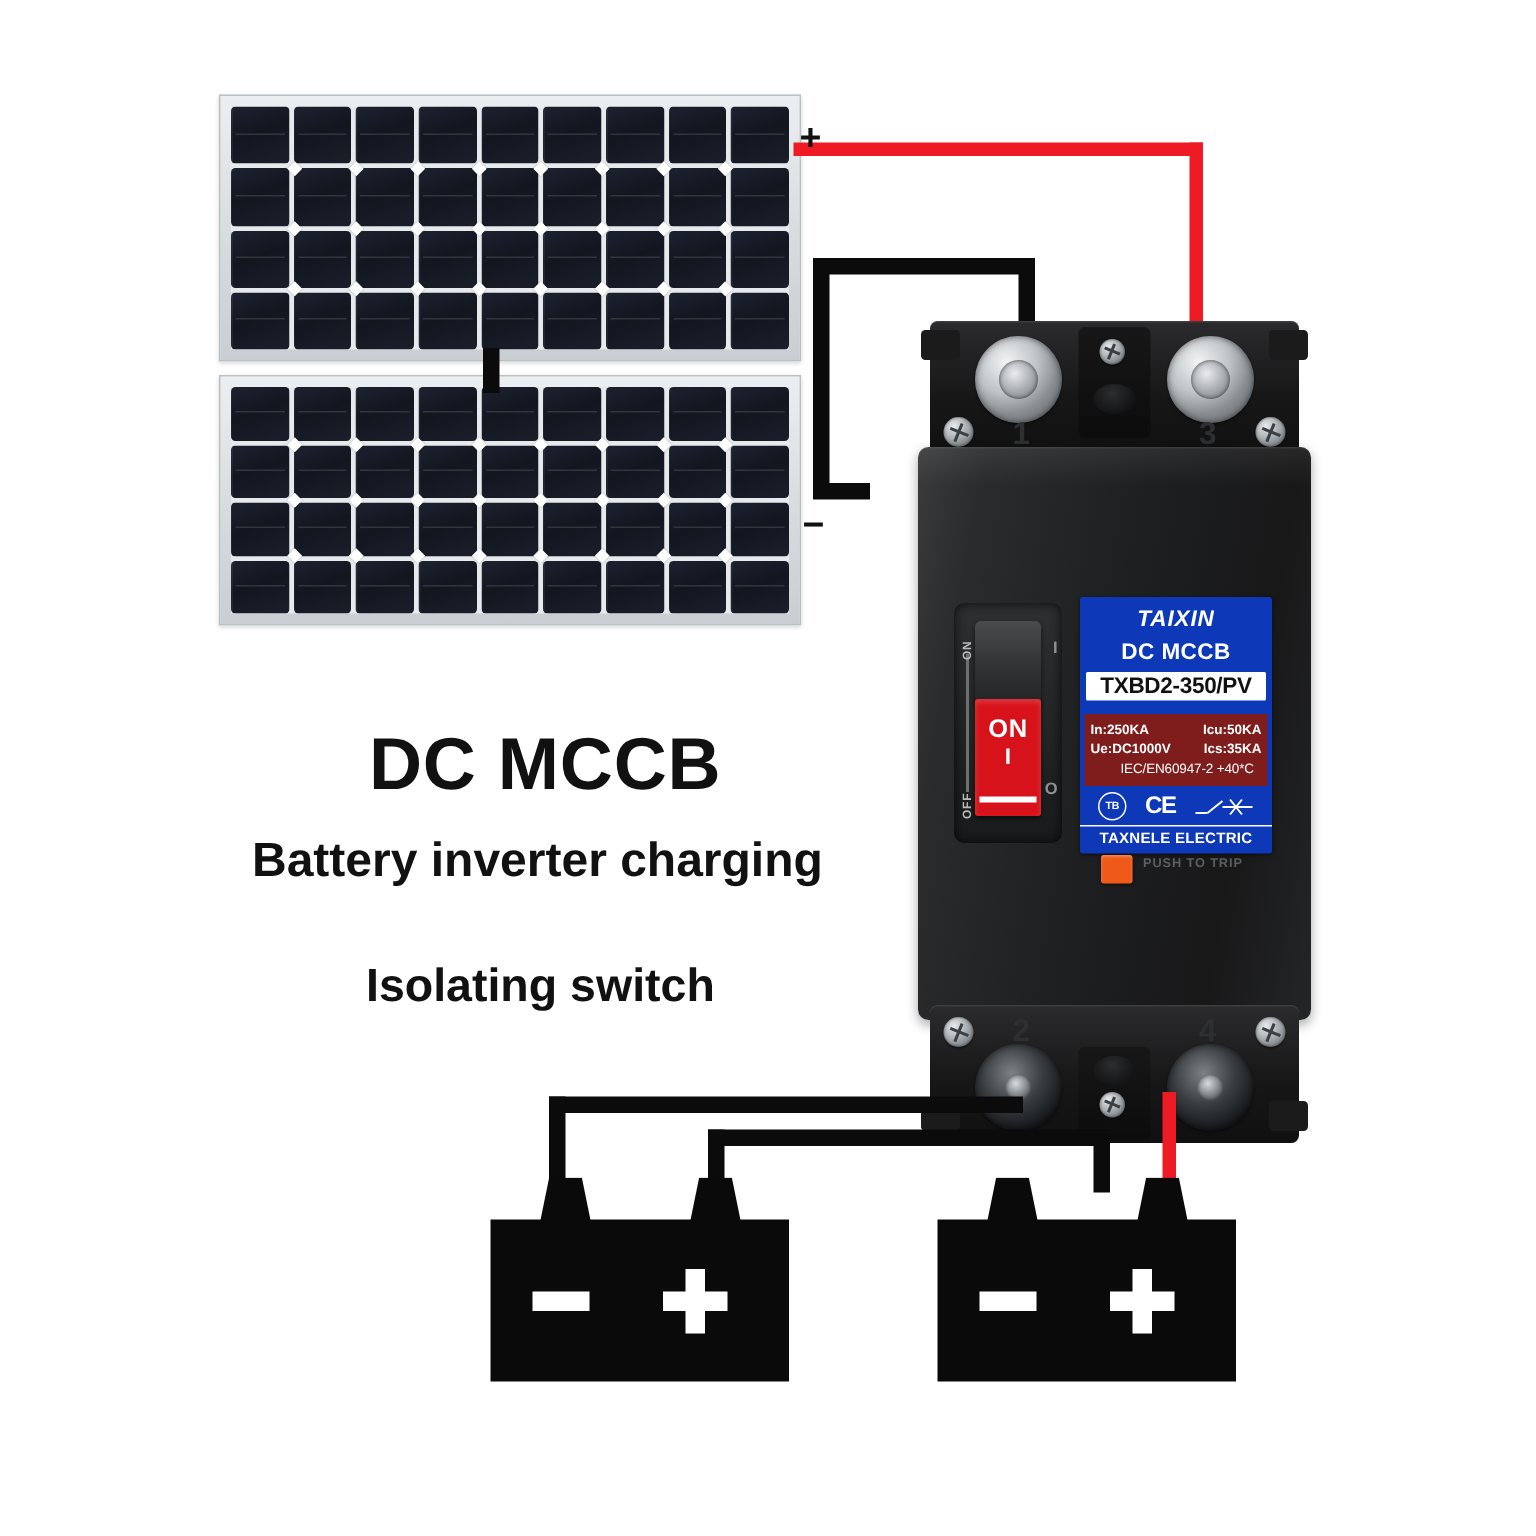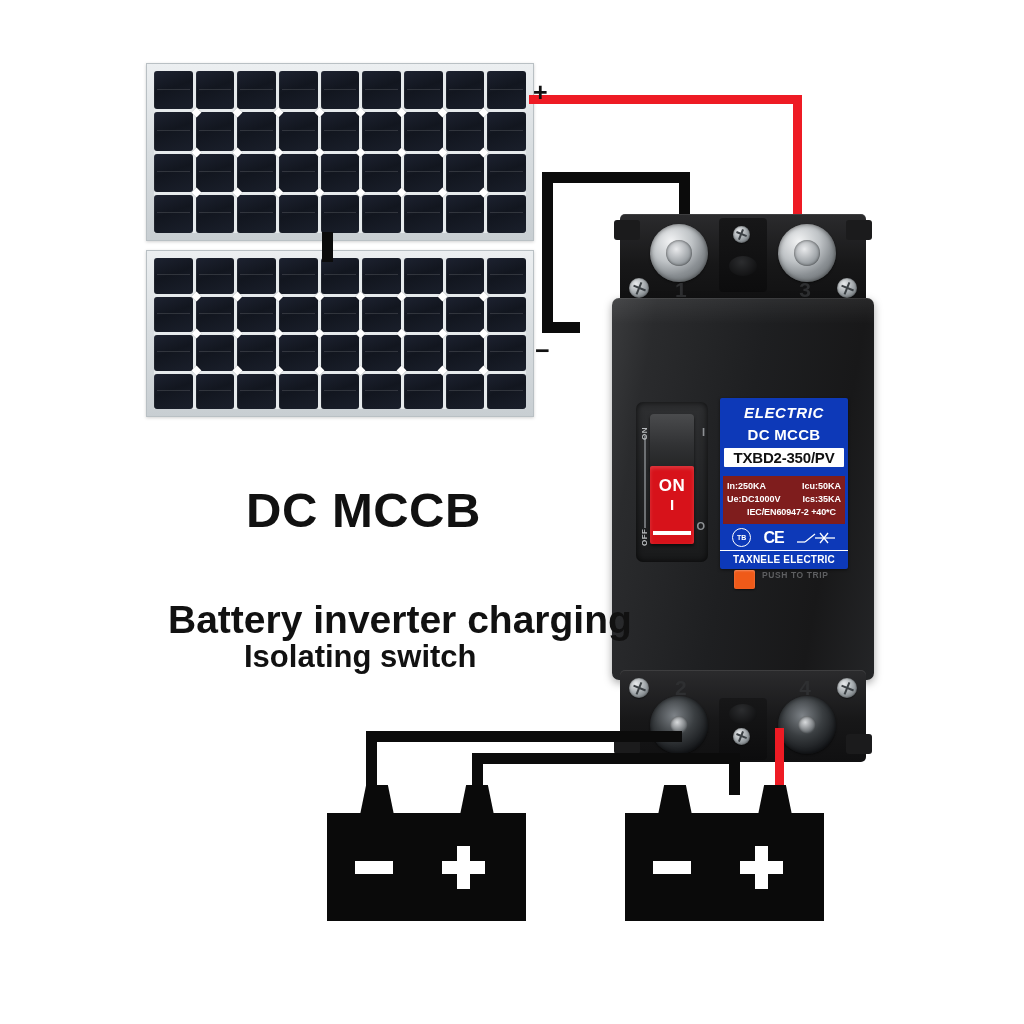--- a/index.html
+++ b/index.html
@@ -81,21 +81,21 @@
 
   
   .label{position:absolute;left:108px;top:100px;width:128px;background:#0d39b8;border-radius:2px;
          box-shadow:0 1px 3px rgba(0,0,0,.5);padding:6px 0 0;box-sizing:border-box;}
   .lb-brand{color:#fff;font-style:italic;font-weight:700;font-size:15px;text-align:center;letter-spacing:.6px;}
   .lb-type{color:#fff;font-weight:700;font-size:15px;text-align:center;margin-top:5px;letter-spacing:.3px;}
   .lb-model{background:#fff;color:#111;font-weight:700;font-size:15px;text-align:center;
             margin:5px 4px 0;padding:1px 0;border-radius:1px;letter-spacing:-.2px;}
   .lb-specs{background:#7f1d1d;margin:9px 3px 0;padding:4px 4px 5px;}
   .sp-row{display:flex;justify-content:space-between;color:#fff;font-size:9px;font-weight:700;line-height:1.45;}
-  .sp-full{color:#fff;font-size:9px;font-weight:700;line-height:1.45;letter-spacing:-.1px;padding-left:20px;}
+  .sp-full{color:#fff;font-size:9px;font-weight:400;line-height:1.45;letter-spacing:-.1px;padding-left:20px;}
   .lb-certs{display:flex;align-items:center;justify-content:space-around;padding:4px 6px 3px;}
   .cert-tb{width:17px;height:17px;border:1.4px solid #fff;border-radius:50%;color:#fff;
            font-size:7px;font-weight:700;display:flex;align-items:center;justify-content:center;}
   .cert-ce{color:#fff;font-weight:700;font-size:16px;letter-spacing:-1px;}
   .lb-foot{border-top:1.4px solid #fff;color:#fff;font-size:10px;font-weight:700;
            text-align:center;padding:3px 0 4px;letter-spacing:.2px;}
 
   .trip{position:absolute;left:122px;top:272px;display:flex;align-items:flex-start;gap:7px;}
   .trip-btn{width:21px;height:19px;background:#ef5a19;border-radius:2px;
             box-shadow:inset 0 1px 2px rgba(255,255,255,.3),0 1px 2px rgba(0,0,0,.55);}
@@ -106,21 +106,21 @@
   .bat-body{position:absolute;left:0;top:28px;width:100%;height:calc(100% - 28px);background:#0a0a0a;}
   .bat-post{position:absolute;top:0;width:34px;height:30px;background:#0a0a0a;
             clip-path:polygon(18% 0,82% 0,100% 100%,0 100%);}
   .bat-minus{position:absolute;background:#fff;}
   .bat-plus-v,.bat-plus-h{position:absolute;background:#fff;}
 
   
   .txt{position:absolute;color:#111;font-weight:700;white-space:nowrap;line-height:1;}
   #t-range{left:152px;top:424px;font-size:31px;letter-spacing:-.3px;}
   #t-title{left:246px;top:486px;font-size:49px;letter-spacing:.5px;}
-  #t-line1{left:168px;top:600px;font-size:39px;}
+  #t-line1{left:168px;top:557px;font-size:32px;}
   #t-line2{left:244px;top:641px;font-size:31px;}
 </style>
 </head>
 <body>
 
 <div id="stage">
 
   <div class="panel" id="panel-top" style="left:146px;top:63px;width:388px;height:178px;">
     <div class="panel-inner">
         <div class="cell"></div>
@@ -291,21 +291,21 @@
         <div class="sw-io" style="top:118px;">O</div>
         <div class="sw-lever"></div>
         <div class="sw-on">
           <div class="t1">ON</div>
           <div class="t2">I</div>
           <div class="bar"></div>
         </div>
       </div>
 
       <div class="label">
-        <div class="lb-brand">ELECTRIC</div>
+        <div class="lb-brand">TAIXIN</div>
         <div class="lb-type">DC MCCB</div>
         <div class="lb-model">TXBD2-350/PV</div>
         <div class="lb-specs">
           <div class="sp-row">
             <span>In:250KA</span>
             <span>Icu:50KA</span>
           </div>
           <div class="sp-row">
             <span>Ue:DC1000V</span>
             <span>Ics:35KA</span>

